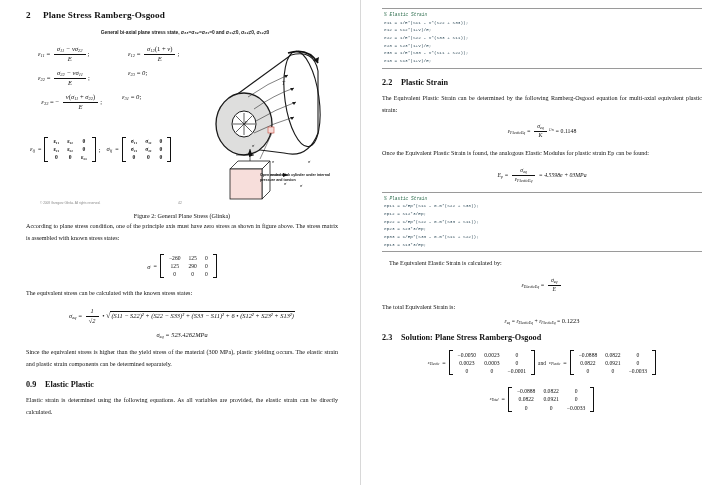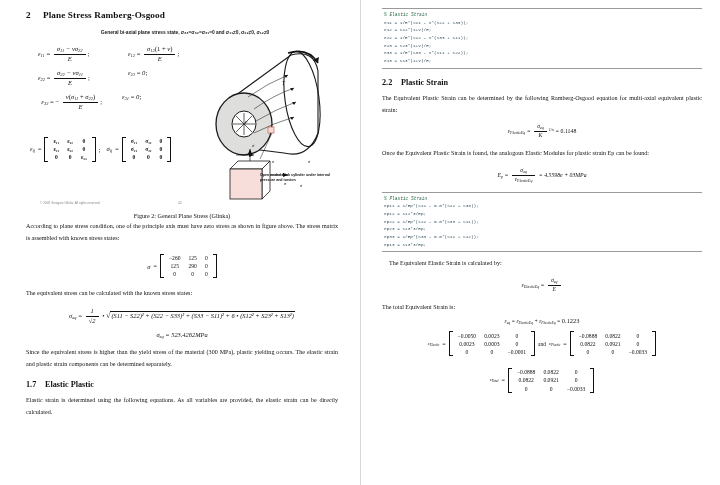--- a/index.html
+++ b/index.html
@@ -346,21 +346,21 @@
     <div class="eqblock" style="margin-top:-2px">
       <span class="eq">
         <span>σ</span><sub>eq</sub>
         = <span>523.4262MPa</span>
       </span>
     </div>
 
     <p class="body">Since the equivalent stress is higher than the yield stress of the material (300 MPa), plastic yielding occurs.  The elastic strain and plastic strain components can be determined separately.</p>
 
     <h2 class="subsec">
-      <span class="num">1.7</span><span>Elastic Plastic</span>
+      <span class="num">0.9</span><span>Elastic Plastic</span>
     </h2>
 
     <p class="body">Elastic strain is determined using the following equations.  As all variables are provided, the elastic strain can be directly calculated.</p>
 
   </div>
 
   <div class="col-divider"></div>
 
   <div class="col col-right">
 
@@ -426,20 +426,23 @@
       <span class="eq" style="font-size:5.4px">
         <span>ε</span><sub>eq</sub>
         =
         <span>ε</span><sub>ElasticEq</sub>
         +
         <span>ε</span><sub>PlasticEq</sub>
         = <span style="font-style:normal;font-size:6.4px">0.1223</span>
       </span>
     </div>
 
+    <h2 class="subsec">
+      <span class="num">2.3</span><span>Solution: Plane Stress Ramberg-Osgood</span>
+    </h2>
 
     <div class="eqblock" style="margin-top:4px">
       <span class="mat-eq">
         <span class="it" style="font-size:5px"><span>ε</span><sub>Elastic</sub></span>
         <span>=</span>
         <span class="bracket">
           <table class="mat">
             <tbody>
                 <tr>
                   <td>−0.0050</td>

